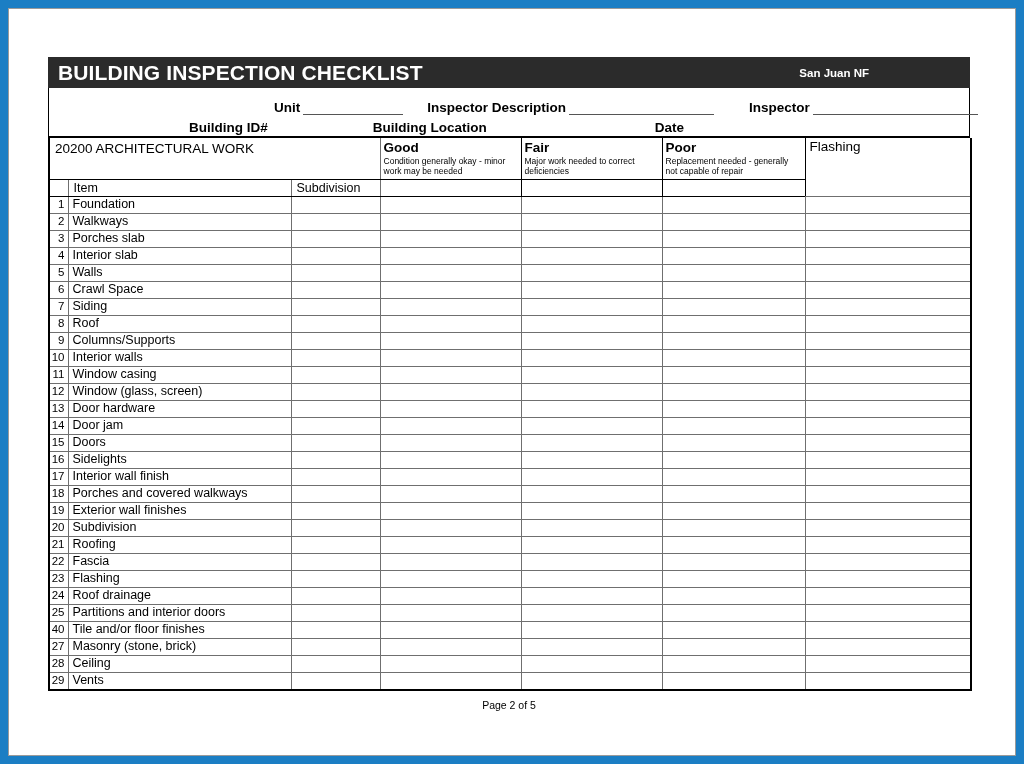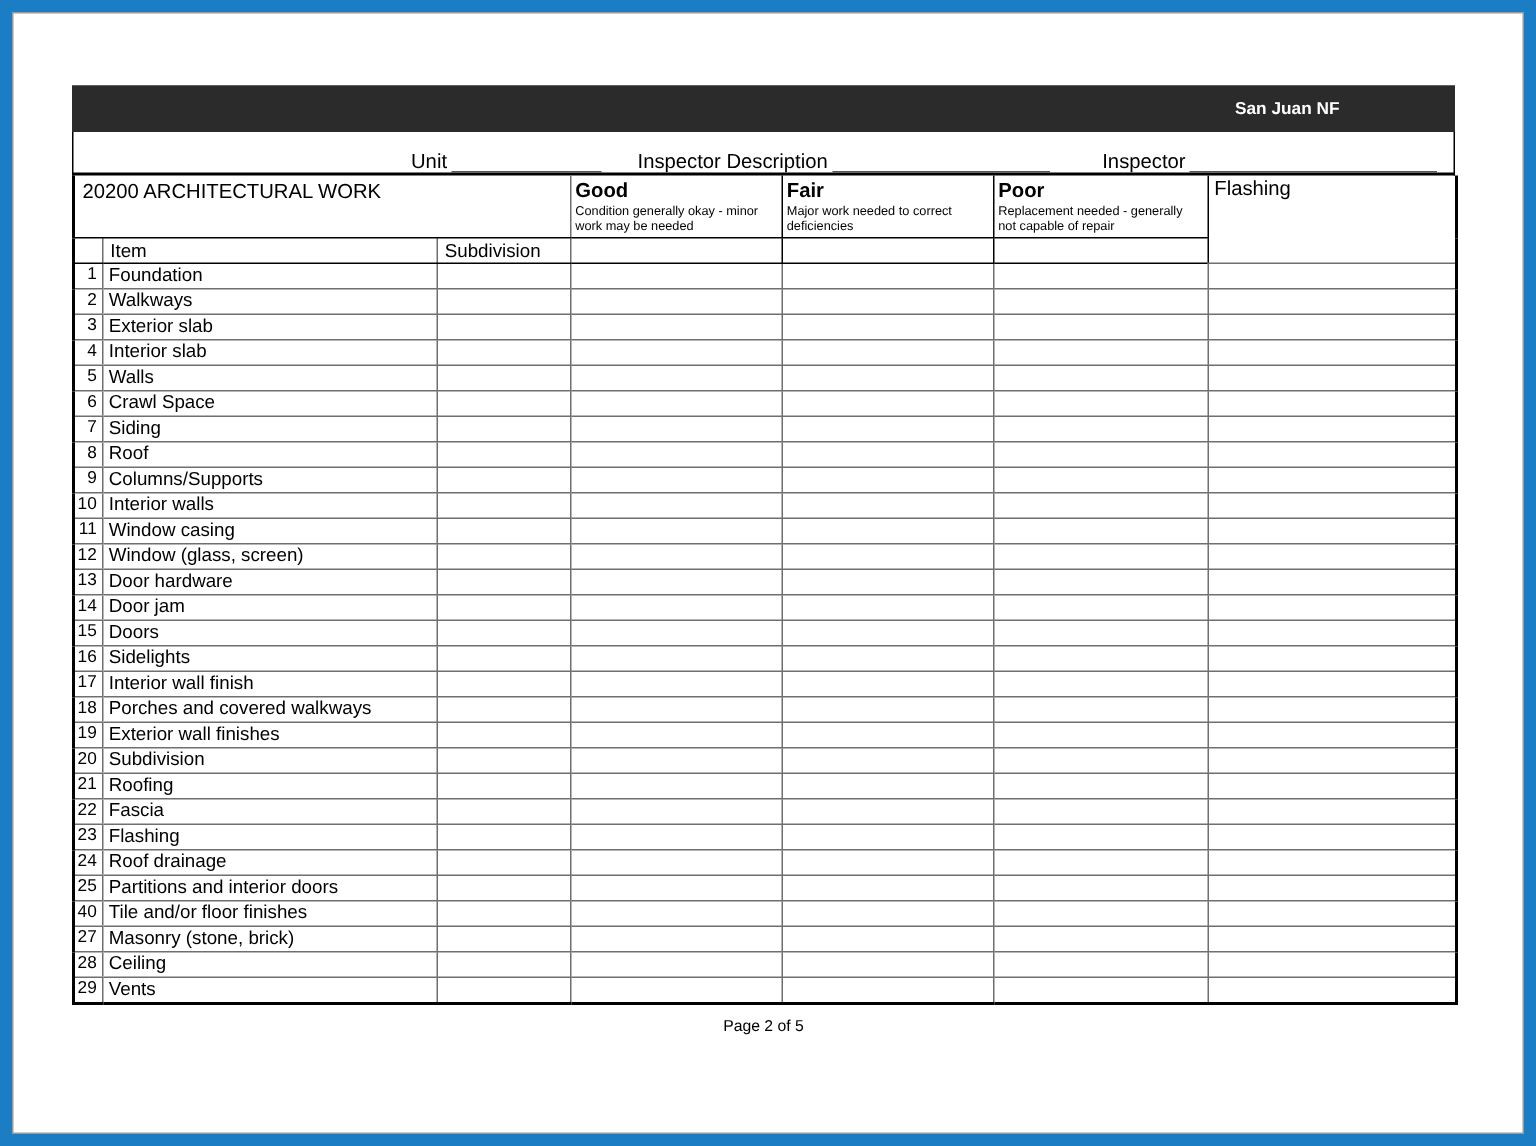--- a/index.html
+++ b/index.html
@@ -43,21 +43,21 @@
   }
   .title-bar .doc-title {
     color: #ffffff;
     font-size: 21px;
     font-weight: bold;
     letter-spacing: 0.1px;
     margin-left: 9px;
   }
   .title-bar .unit-name {
     position: absolute;
-    right: 76px;
+    right: 100px;
     color: #ffffff;
     font-size: 11.5px;
     font-weight: bold;
     margin-left: 40px;
   }
 
   
   .form-head {
     border-left: 1px solid #000;
     border-right: 1px solid #000;
@@ -76,21 +76,21 @@
     padding-top: 0;
     padding-bottom: 1px;
   }
   .field {
     display: flex;
     align-items: flex-end;
     font-size: 13.5px;
     color: #000;
     white-space: nowrap;
   }
-  .field .lbl { line-height: 15px; }
+  .field .lbl { line-height: 15px; font-weight: bold; }
   .field .rule {
     border-bottom: 1px solid #555;
     height: 14px;
     margin-left: 3px;
   }
   .f-unit      { margin-left: 225px; }
   .f-unit .rule      { width: 100px; }
   .f-desc      { margin-left: 24px; }
   .f-desc .rule      { width: 145px; }
   .f-insp      { margin-left: 35px; }
@@ -210,36 +210,48 @@
     margin-top: 8px;
   }
 </style>
 </head>
 <body>
 
 <div class="page-frame">
   <div class="sheet">
 
     <div class="title-bar">
+      <span class="doc-title">BUILDING INSPECTION CHECKLIST</span>
       <span class="unit-name">San Juan NF</span>
     </div>
 
     <div class="form-head">
       <div class="form-row">
         <div class="field f-unit">
           <span class="lbl">Unit</span>
           <span class="rule"></span>
         </div>
         <div class="field f-desc">
           <span class="lbl">Inspector Description</span>
           <span class="rule"></span>
         </div>
         <div class="field f-insp">
           <span class="lbl">Inspector</span>
           <span class="rule"></span>
+        </div>
+      </div>
+      <div class="form-row second">
+        <div class="field f-bid">
+          <span class="lbl">Building ID#</span>
+        </div>
+        <div class="field f-bloc">
+          <span class="lbl">Building Location</span>
+        </div>
+        <div class="field f-date">
+          <span class="lbl">Date</span>
         </div>
       </div>
     </div>
 
     <table class="chk">
       <colgroup>
         <col class="c-num">
           <col class="c-item">
           <col class="c-sub">
         <col class="c-good">
@@ -287,21 +299,21 @@
             <td class="num">2</td>
             <td class="item">Walkways</td>
             <td class="sub"></td>
             <td class="good"></td>
             <td class="fair"></td>
             <td class="poor"></td>
             <td class="com"></td>
           </tr>
           <tr class="item-row">
             <td class="num">3</td>
-            <td class="item">Exterior slab</td>
+            <td class="item">Porches slab</td>
             <td class="sub"></td>
             <td class="good"></td>
             <td class="fair"></td>
             <td class="poor"></td>
             <td class="com"></td>
           </tr>
           <tr class="item-row">
             <td class="num">4</td>
             <td class="item">Interior slab</td>
             <td class="sub"></td>

